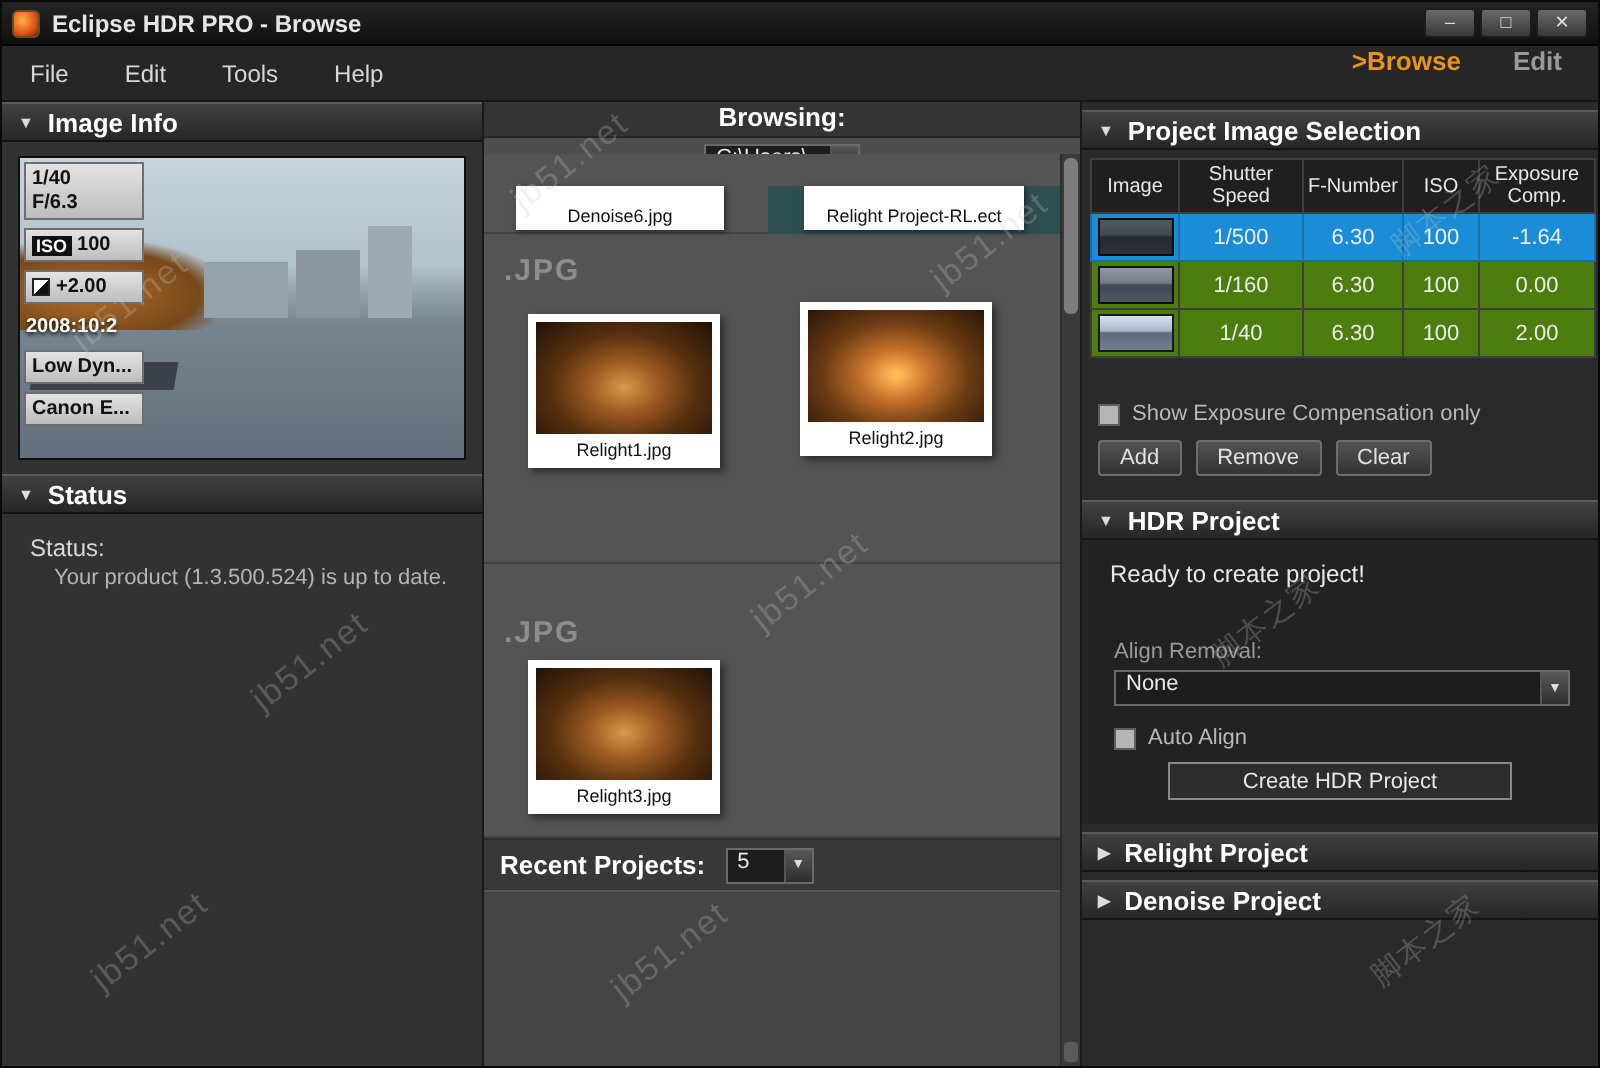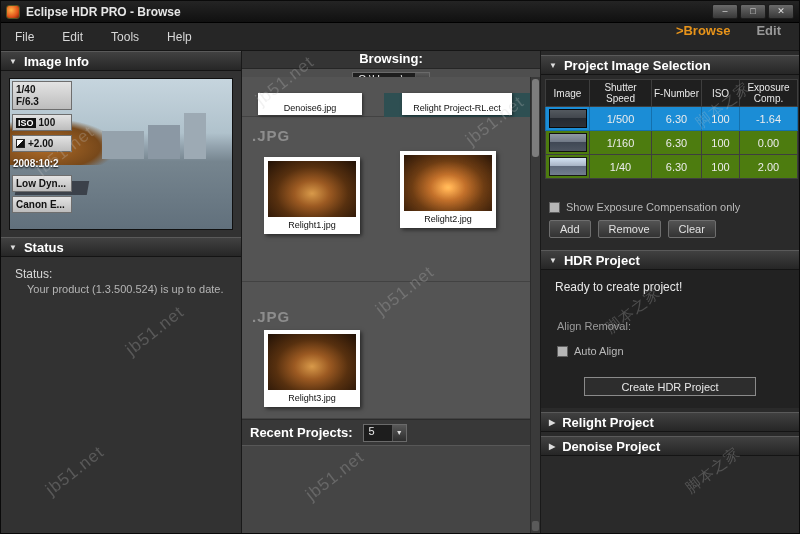--- a/index.html
+++ b/index.html
@@ -92,21 +92,21 @@
   .rthumb.dark { filter: brightness(.55); } .rthumb.mid { filter: brightness(.95); } .rthumb.light { filter: brightness(1.4); }
   .chkrow { display: flex; align-items: center; gap: 6px; color: #b9b9b9; font-size: 11px; padding-left: 8px; }
   .chkrow.evonly { margin-top: 22px; }
   .btnrow { display: flex; gap: 7px; padding: 7px 0 8px 8px; }
   .btnrow .btn { height: 18px; padding: 0 10px; }
   .hdr-content { background: #222; padding: 8px 0 12px 0; }
   .ready { color: #e8e8e8; font-size: 12px; padding: 2px 0 0 14px; }
   .ghost-label { color: #9a9a9a; font-size: 11px; padding: 26px 0 3px 16px; }
   .ghost-dd { margin: 0 14px 0 16px; }
   .align-row { margin-top: 10px; padding-left: 16px; }
-  .create-btn { display: block; margin: 20px auto 0 auto; width: 172px; height: 19px; background: #2d2d2d; border: 1px solid #8a8a8a; color: #e8e8e8; font-size: 11px; font-family: "Liberation Sans", sans-serif; }
+  .create-btn { display: block; margin: 6px auto 0 auto; width: 172px; height: 19px; background: #2d2d2d; border: 1px solid #8a8a8a; color: #e8e8e8; font-size: 11px; font-family: "Liberation Sans", sans-serif; }
 
   
   .wm-layer { position: absolute; inset: 0; pointer-events: none; z-index: 60; }
   .wm { position: absolute; color: rgba(200,200,200,.26); font-size: 17px; letter-spacing: 1px; transform: rotate(-38deg); white-space: nowrap; }
   .wm.cn { font-size: 15px; }
 </style>
 </head>
 <body>
 
 <div class="window">
@@ -285,20 +285,24 @@
       <button class="btn">Clear</button>
     </div>
 
     <div class="sec-h">
       <span class="tri">▼</span>
       <span>HDR Project</span>
     </div>
     <div class="hdr-content">
       <div class="ready">Ready to create project!</div>
       <div class="ghost-label">Align Removal:</div>
+      <div class="dropdown ghost-dd">
+        <span>None</span>
+        <span class="dd-arrow">▼</span>
+      </div>
       <div class="chkrow align-row">
         <span class="chk"></span>
         <span>Auto Align</span>
       </div>
       <button class="create-btn">Create HDR Project</button>
     </div>
 
     <div class="sec-h">
       <span class="tri">▶</span>
       <span>Relight Project</span>

